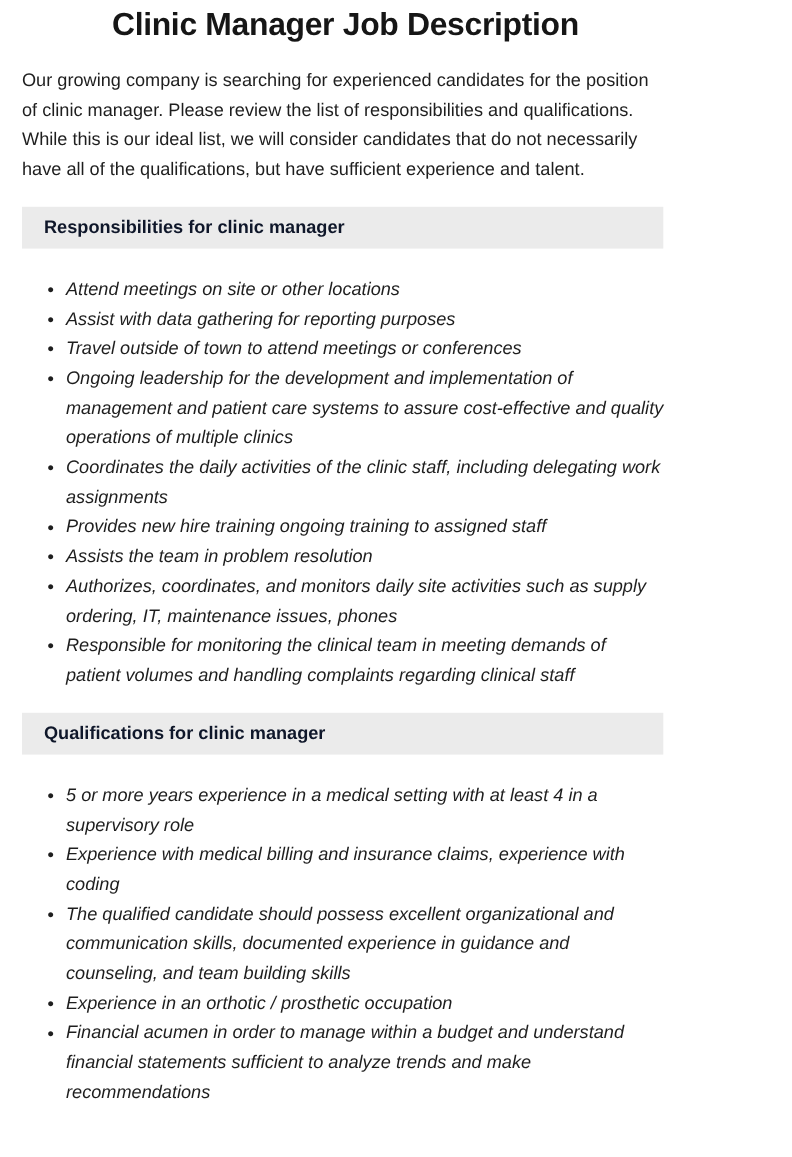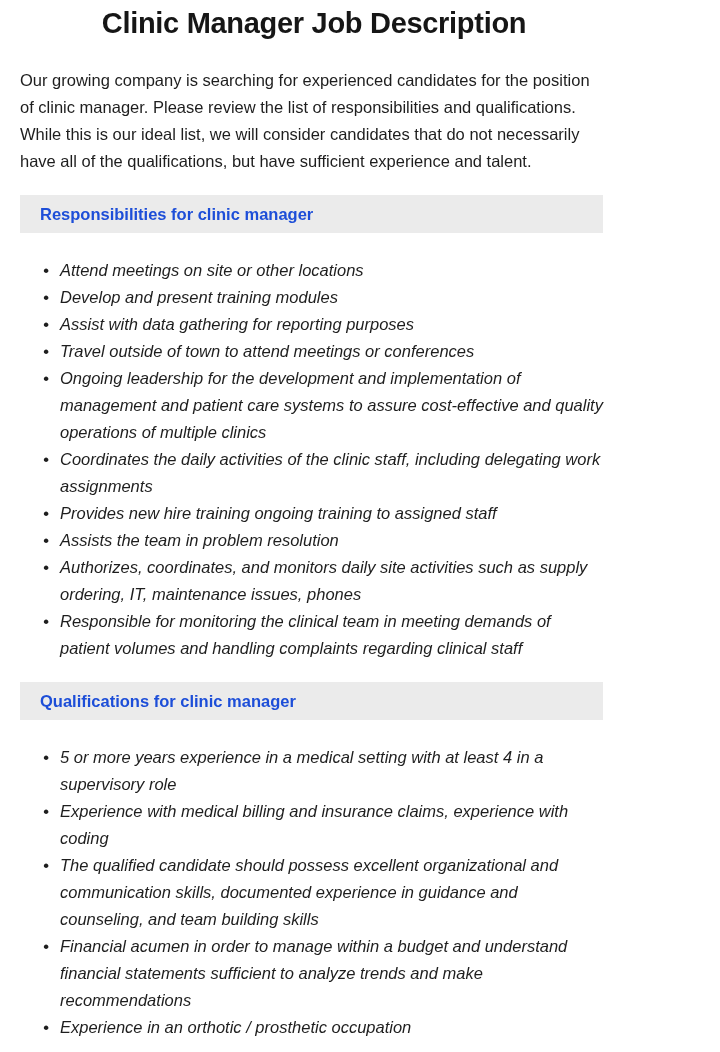--- a/index.html
+++ b/index.html
@@ -24,34 +24,34 @@
     margin: 0;
     padding-top: 6px;
     text-align: center;
     font-size: 29px;
     line-height: 34px;
     font-weight: 700;
     letter-spacing: -0.3px;
     color: #161616;
   }
   .intro {
-    margin: 27px 25px 0 20px;
+    margin: 20px 25px 0 20px;
     font-size: 16.5px;
     line-height: 27px;
   }
   .section-header {
     margin: 20px 25px 0 20px;
     background: #ebebeb;
     height: 38px;
     display: flex;
     align-items: center;
     padding-left: 20px;
     font-weight: 700;
     font-size: 16.5px;
-    color: #1d4ed8;
+    color: #0f172a;
   }
   .bullet-list {
     margin: 24px 25px 0 0;
     padding: 0 0 0 60px;
     list-style: none;
     font-size: 16.5px;
     line-height: 27px;
   }
   .bullet-list li {
     position: relative;
@@ -74,36 +74,35 @@
   <h1 class="page-title">Clinic Manager Job Description</h1>
 
   <p class="intro">Our growing company is searching for experienced candidates for the position of clinic manager. Please review the list of responsibilities and qualifications. While this is our ideal list, we will consider candidates that do not necessarily have all of the qualifications, but have sufficient experience and talent.</p>
 
   <div class="section-header">
     <span>Responsibilities for clinic manager</span>
   </div>
 
   <ul class="bullet-list">
     <li>Attend meetings on site or other locations</li>
-    <li>Develop and present training modules</li>
     <li>Assist with data gathering for reporting purposes</li>
     <li>Travel outside of town to attend meetings or conferences</li>
     <li>Ongoing leadership for the development and implementation of management and patient care systems to assure cost-effective and quality operations of multiple clinics</li>
     <li>Coordinates the daily activities of the clinic staff, including delegating work assignments</li>
     <li>Provides new hire training ongoing training to assigned staff</li>
     <li>Assists the team in problem resolution</li>
     <li>Authorizes, coordinates, and monitors daily site activities such as supply ordering, IT, maintenance issues, phones</li>
     <li>Responsible for monitoring the clinical team in meeting demands of patient volumes and handling complaints regarding clinical staff</li>
   </ul>
 
   <div class="section-header">
     <span>Qualifications for clinic manager</span>
   </div>
 
   <ul class="bullet-list">
     <li>5 or more years experience in a medical setting with at least 4 in a supervisory role</li>
     <li>Experience with medical billing and insurance claims, experience with coding</li>
     <li>The qualified candidate should possess excellent organizational and communication skills, documented experience in guidance and counseling, and team building skills</li>
+    <li>Experience in an orthotic / prosthetic occupation</li>
     <li>Financial acumen in order to manage within a budget and understand financial statements sufficient to analyze trends and make recommendations</li>
-    <li>Experience in an orthotic / prosthetic occupation</li>
   </ul>
 
 </div>
 
 </body></html>

